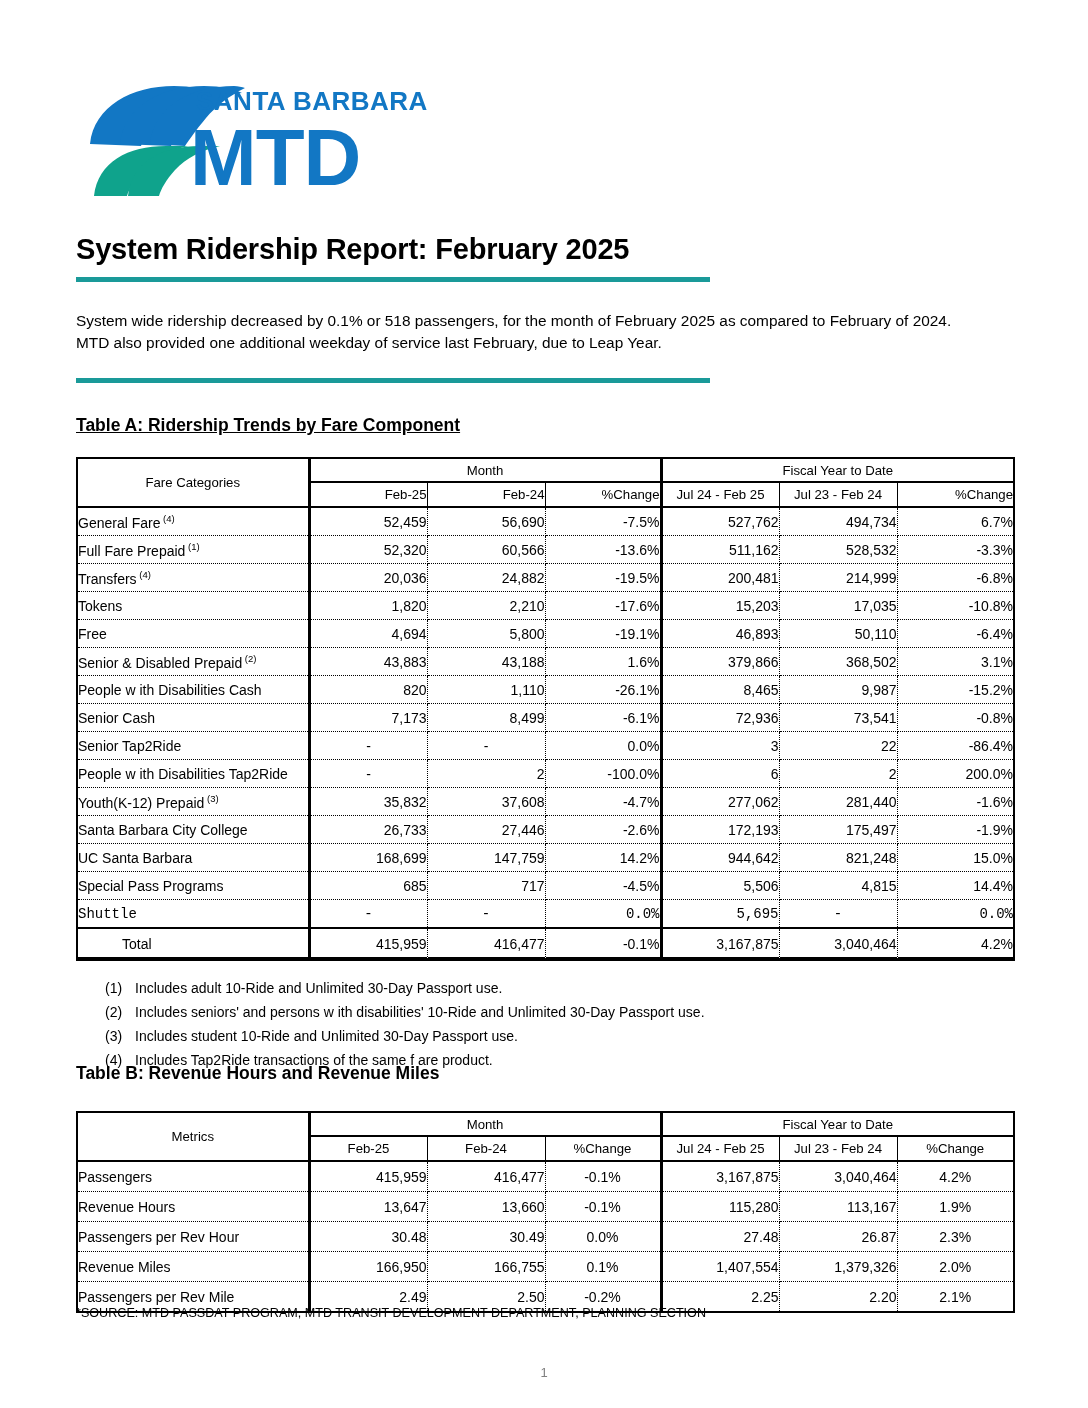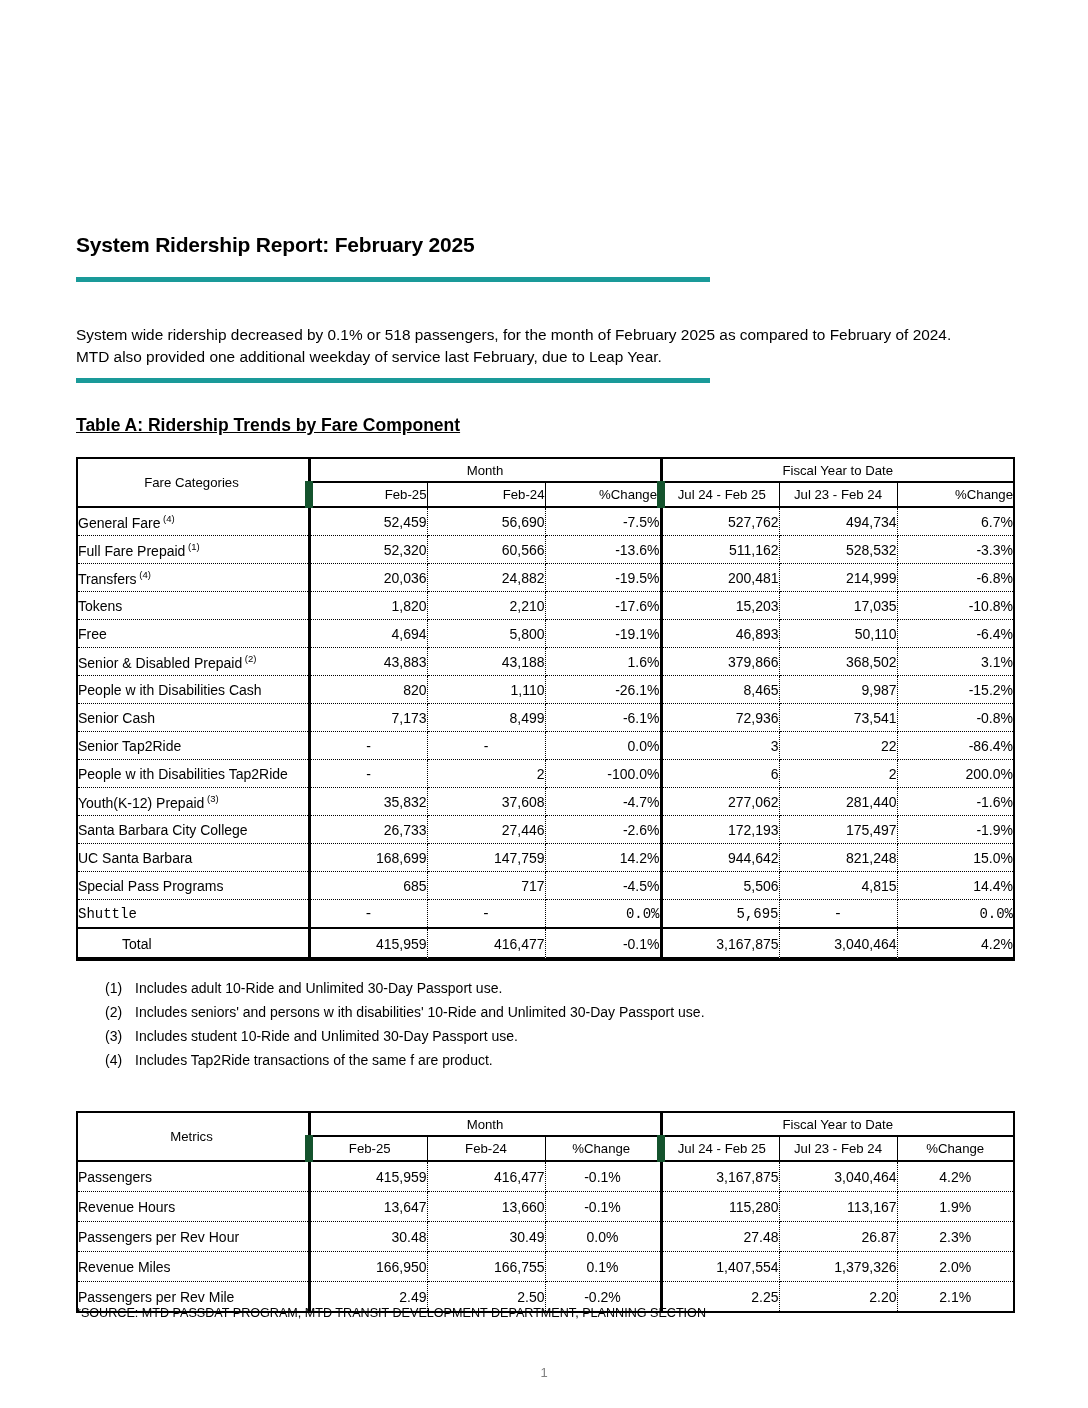--- a/index.html
+++ b/index.html
@@ -30,37 +30,37 @@
     width: 360px;
     height: 120px;
   }
   .logo svg { display:block; }
 
   
   .doc-title {
     position: absolute;
     left: 76px;
     top: 233px;
-    font-size: 21px;
+    font-size: 29px;
     font-weight: bold;
     letter-spacing: -0.2px;
     white-space: nowrap;
   }
   .rule-top {
     position: absolute;
     left: 76px;
     top: 277px;
     width: 634px;
     height: 5px;
     background: #1a9a99;
   }
   .intro {
     position: absolute;
     left: 76px;
-    top: 324px;
+    top: 310px;
     width: 880px;
     font-size: 15.4px;
     line-height: 22px;
   }
   .rule-bottom {
     position: absolute;
     left: 76px;
     top: 378px;
     width: 634px;
     height: 5px;
@@ -119,21 +119,21 @@
   }
   .hdr-group.grp-month { border-right: 3px solid #000; }
   .hdr-sub {
     border-left: 1px solid #000;
     border-right: 1px solid #000;
     border-bottom: 2px solid #000;
     height: 23px;
     padding-right: 5px;
     text-align: right;
   }
-  .hdr-sub.first-of-group { border-left: 8px solid #14532d; }
+  .hdr-sub.first-of-group { border-left: 2px solid #14532d; }
   .hdr-sub.last-month { border-right: 3px solid #000; }
   .hdr-sub.last-col { border-right: 2px solid #000; }
   .hdr-sub.ctr { text-align: center; padding-right: 0; }
 
   
   tr.datarow td {
     height: 27px;
     font-size: 14px;
   }
   td.lbl {
@@ -205,20 +205,35 @@
     font-size: 13px;
     color: #808080;
   }
   sup { font-size: 9.5px; vertical-align: super; }
 </style>
 </head>
 <body>
 
 <div class="page">
 
+  <div class="logo">
+    <svg width="360" height="120" viewBox="0 0 360 120" xmlns="http://www.w3.org/2000/svg">
+
+      <path d="M2 64 C6 26 44 6 86 6 C104 6 116 9 124 13 C104 14 84 22 70 38 C60 49 55 60 53 66 Z" fill="#1277c4"></path>
+      <path d="M32 64 C36 26 74 6 116 6 C134 6 146 9 154 13 C134 14 114 22 100 38 C90 49 85 60 83 66 Z" fill="#1277c4"></path>
+      <path d="M62 64 C66 26 104 6 146 6 C150 6 154 7 157 8 C141 16 128 26 118 38 C108 50 101 60 97 66 Z" fill="#1277c4"></path>
+
+      <path d="M6 116 C10 82 40 66 78 66 L100 66 C82 70 66 78 55 90 C46 100 41 109 39 116 Z" fill="#0fa38c"></path>
+      <path d="M40 116 C44 82 74 66 112 66 L132 66 C114 70 98 78 87 90 C78 100 73 109 71 116 Z" fill="#0fa38c"></path>
+
+      <text x="108" y="30" font-family="Liberation Sans, sans-serif" font-size="26" font-weight="bold" letter-spacing="0.5" fill="#1277c4">SANTA BARBARA</text>
+
+      <text x="102" y="105" font-family="Liberation Sans, sans-serif" font-size="80" font-weight="bold" letter-spacing="-1" fill="#1277c4">MTD</text>
+    </svg>
+  </div>
 
   <div class="doc-title">System Ridership Report: February 2025</div>
   <div class="rule-top"></div>
   <div class="intro">System wide ridership decreased by 0.1% or 518 passengers, for the month of February 2025 as compared to February of 2024. MTD also provided one additional weekday of service last February, due to Leap Year.</div>
   <div class="rule-bottom"></div>
 
   <div class="section-title" id="table-a-title">Table A: Ridership Trends by Fare Component</div>
 
   <div class="tbl-wrap" id="table-a-wrap">
     <table class="rep tbla">
@@ -395,20 +410,21 @@
     </table>
   </div>
 
   <div class="footnotes" id="footnotes-a">
       <div><span class="fn-num">(1)</span><span>Includes adult 10-Ride and Unlimited 30-Day Passport use.</span></div>
       <div><span class="fn-num">(2)</span><span>Includes seniors' and persons w ith disabilities' 10-Ride and Unlimited 30-Day Passport use.</span></div>
       <div><span class="fn-num">(3)</span><span>Includes student 10-Ride and Unlimited 30-Day Passport use.</span></div>
       <div><span class="fn-num">(4)</span><span>Includes Tap2Ride transactions of the same f are product.</span></div>
     </div>
 
+  <div class="section-title" id="table-b-title">Table B: Revenue Hours and Revenue Miles</div>
 
   <div class="tbl-wrap" id="table-b-wrap">
     <table class="rep tblb">
       <colgroup>
         <col class="c-label">
           <col class="c-num">
           <col class="c-num">
           <col class="c-pct">
         <col class="c-fnum">
           <col class="c-fnum">

